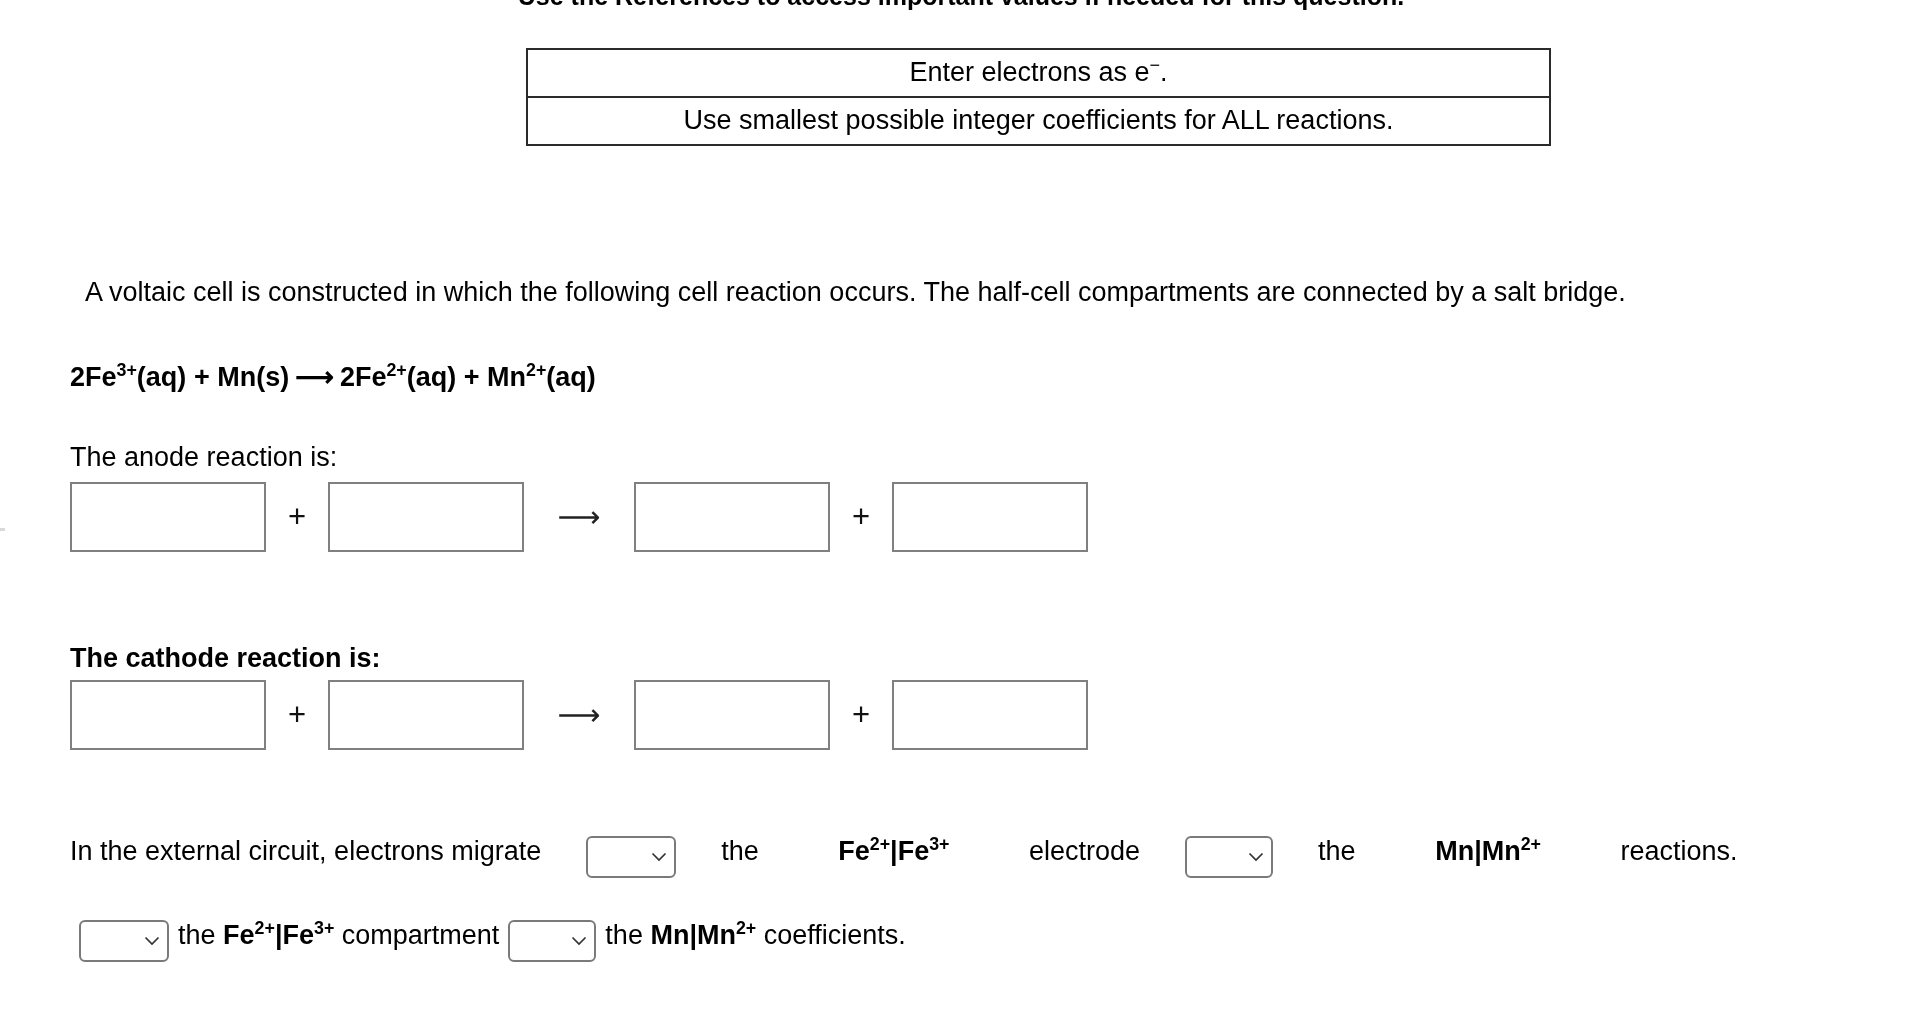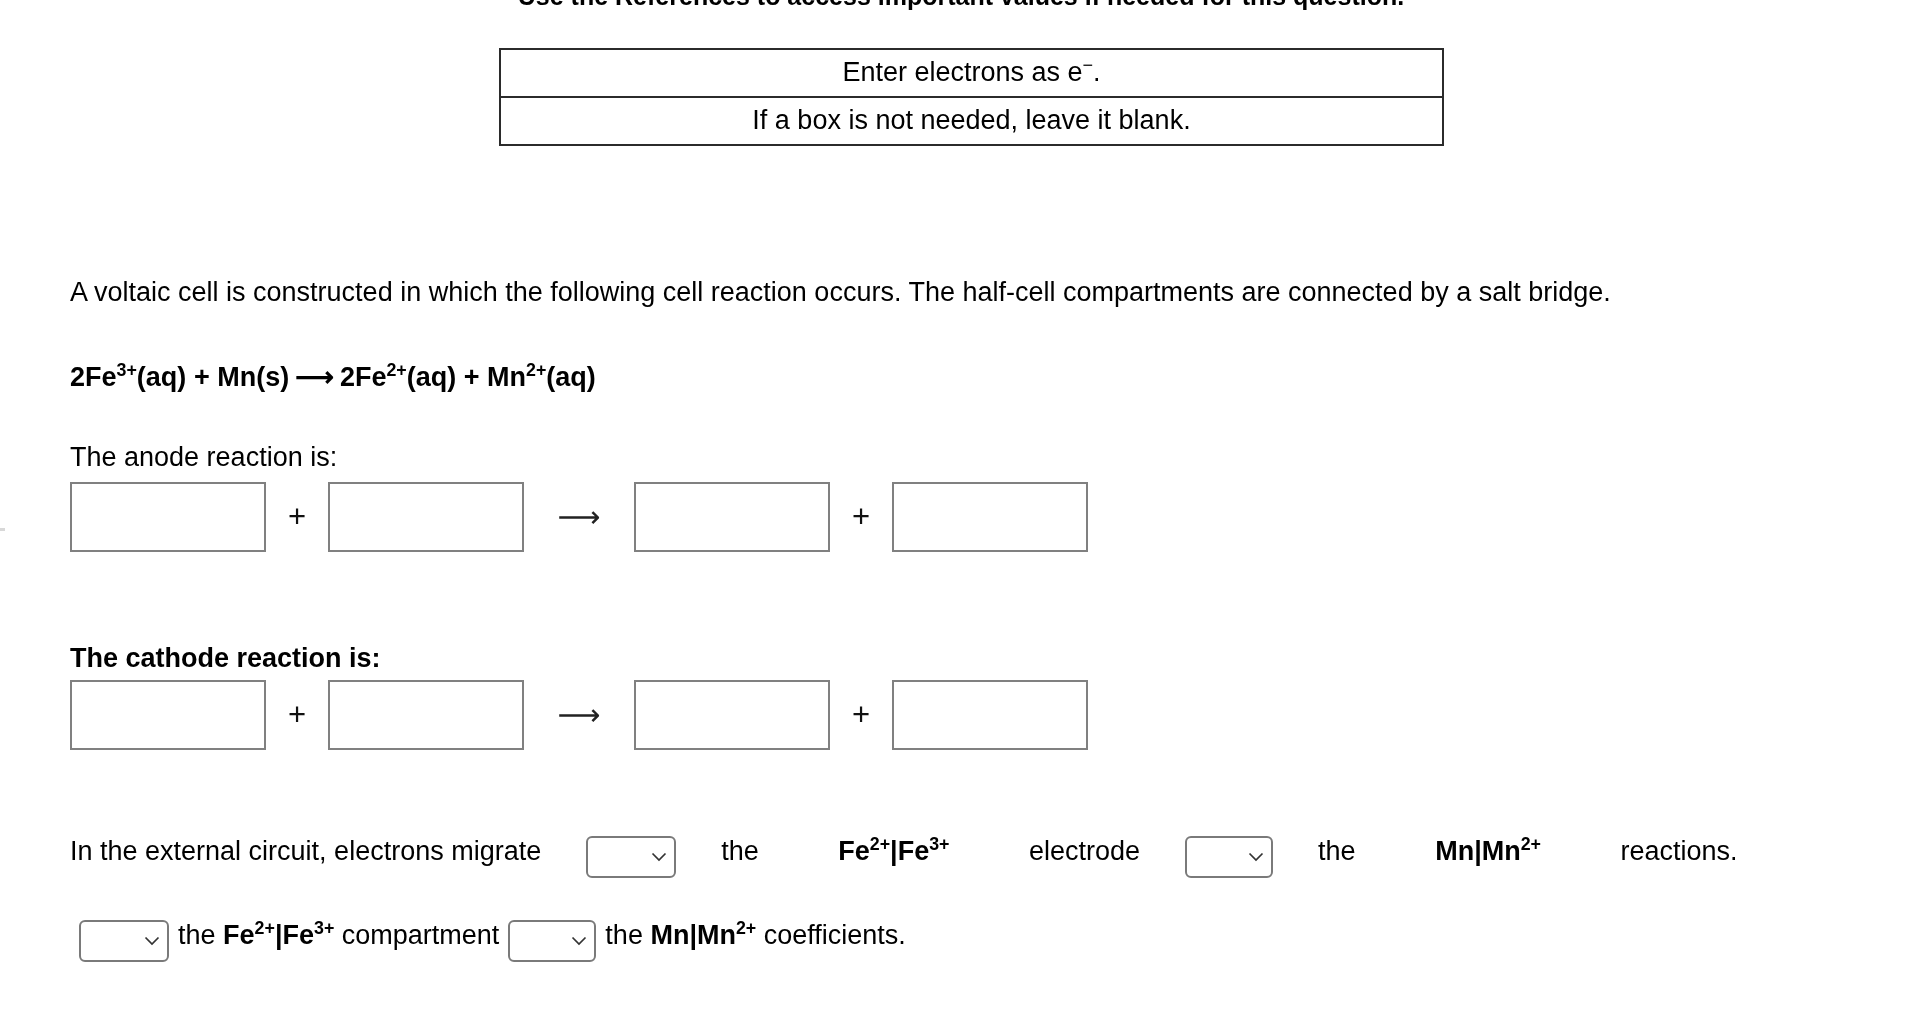--- a/index.html
+++ b/index.html
@@ -24,23 +24,23 @@
     width: 1922px;
     text-align: center;
     font-size: 25px;
     font-weight: bold;
     white-space: nowrap;
   }
 
   
   .instr-table {
     position: absolute;
-    left: 499px;
+    left: 526px;
     top: 48px;
-    width: 945px;
+    width: 1025px;
     border-collapse: collapse;
     table-layout: fixed;
   }
   .instr-table td {
     border: 2px solid #2b2b2b;
     text-align: center;
     font-size: 27px;
     line-height: 1.0;
     padding: 9px 6px 10px 6px;
     white-space: nowrap;
@@ -52,21 +52,21 @@
   }
 
   
   .prose {
     position: absolute;
     left: 70px;
     font-size: 27px;
     line-height: 1.0;
     white-space: nowrap;
   }
-  .prose.p-intro  { top: 279px; }
+  .prose.p-intro  { top: 279px; margin-left: 15px; }
   .prose.p-eq     { top: 364px; font-weight: bold; }
   .prose.p-anode  { top: 444px; }
   .prose.p-cathode{ top: 645px; font-weight: bold; }
 
   .eq sup, .chem sup {
     font-size: 0.66em;
     vertical-align: super;
     line-height: 0;
   }
   .arrow-long {
@@ -188,21 +188,21 @@
 <body>
 
 <div class="clipped-line">Use the References to access important values if needed for this question.</div>
 
 <table class="instr-table">
   <tbody>
     <tr>
       <td><span>Enter electrons as e</span><span class="sup-minus">−</span><span>.</span></td>
     </tr>
     <tr>
-      <td>If a box is not needed, leave it blank.</td>
+      <td>Use smallest possible integer coefficients for ALL reactions.</td>
     </tr>
   </tbody>
 </table>
 
 <div class="prose p-intro">A voltaic cell is constructed in which the following cell reaction occurs. The half-cell compartments are connected by a salt bridge.</div>
 
 <div class="prose p-eq eq"><span>2</span><span>Fe</span><sup>3+</sup><span>(aq)</span> <span>+</span> <span>Mn(s)</span><span class="arrow-long">⟶</span><span>2</span><span>Fe</span><sup>2+</sup><span>(aq)</span> <span>+</span> <span>Mn</span><sup>2+</sup><span>(aq)</span></div>
 
 <div class="prose p-anode">The anode reaction is:</div>
 

